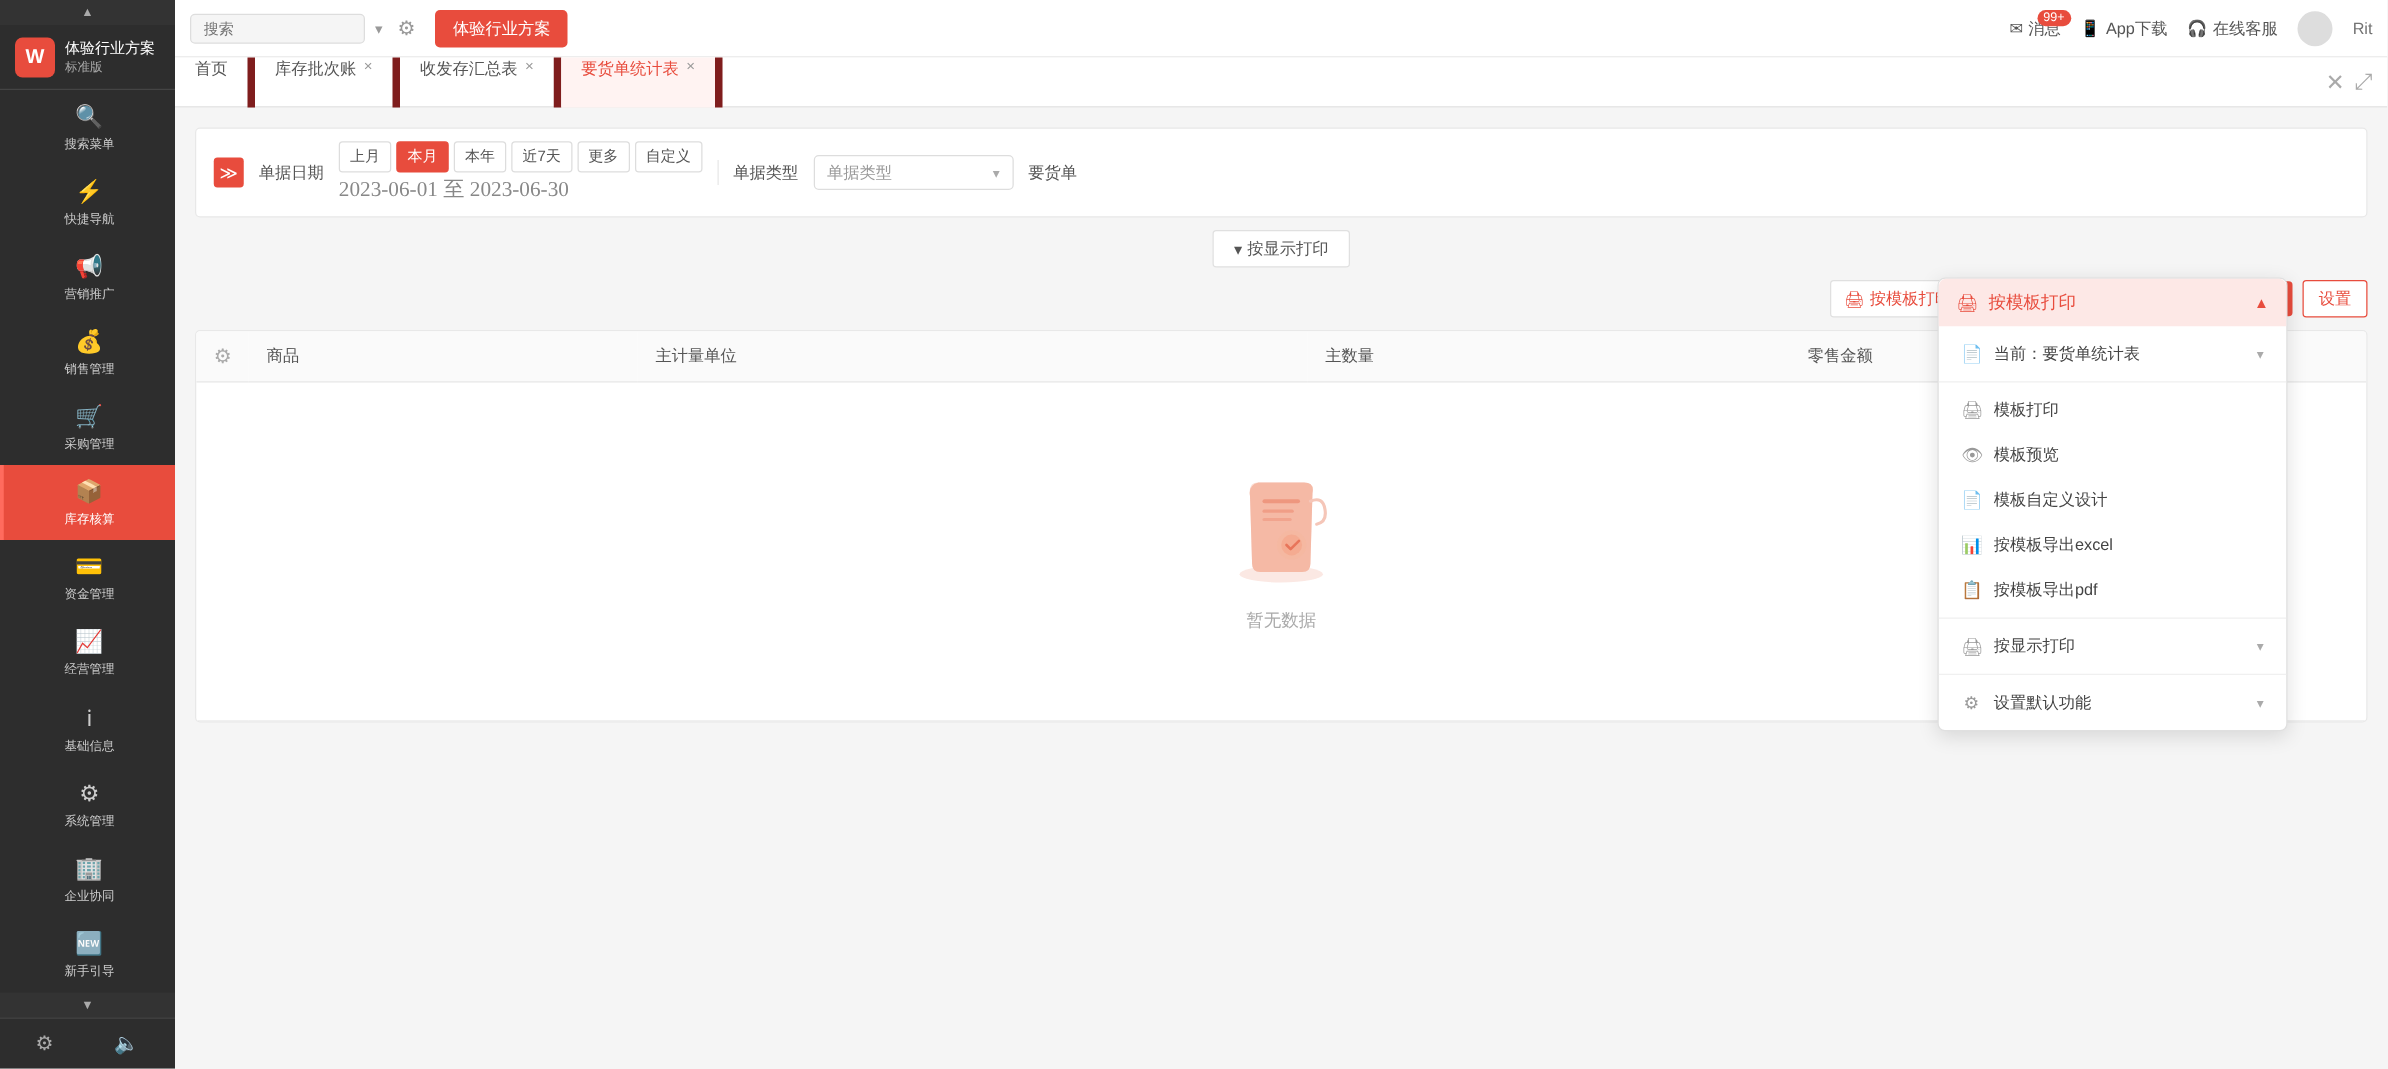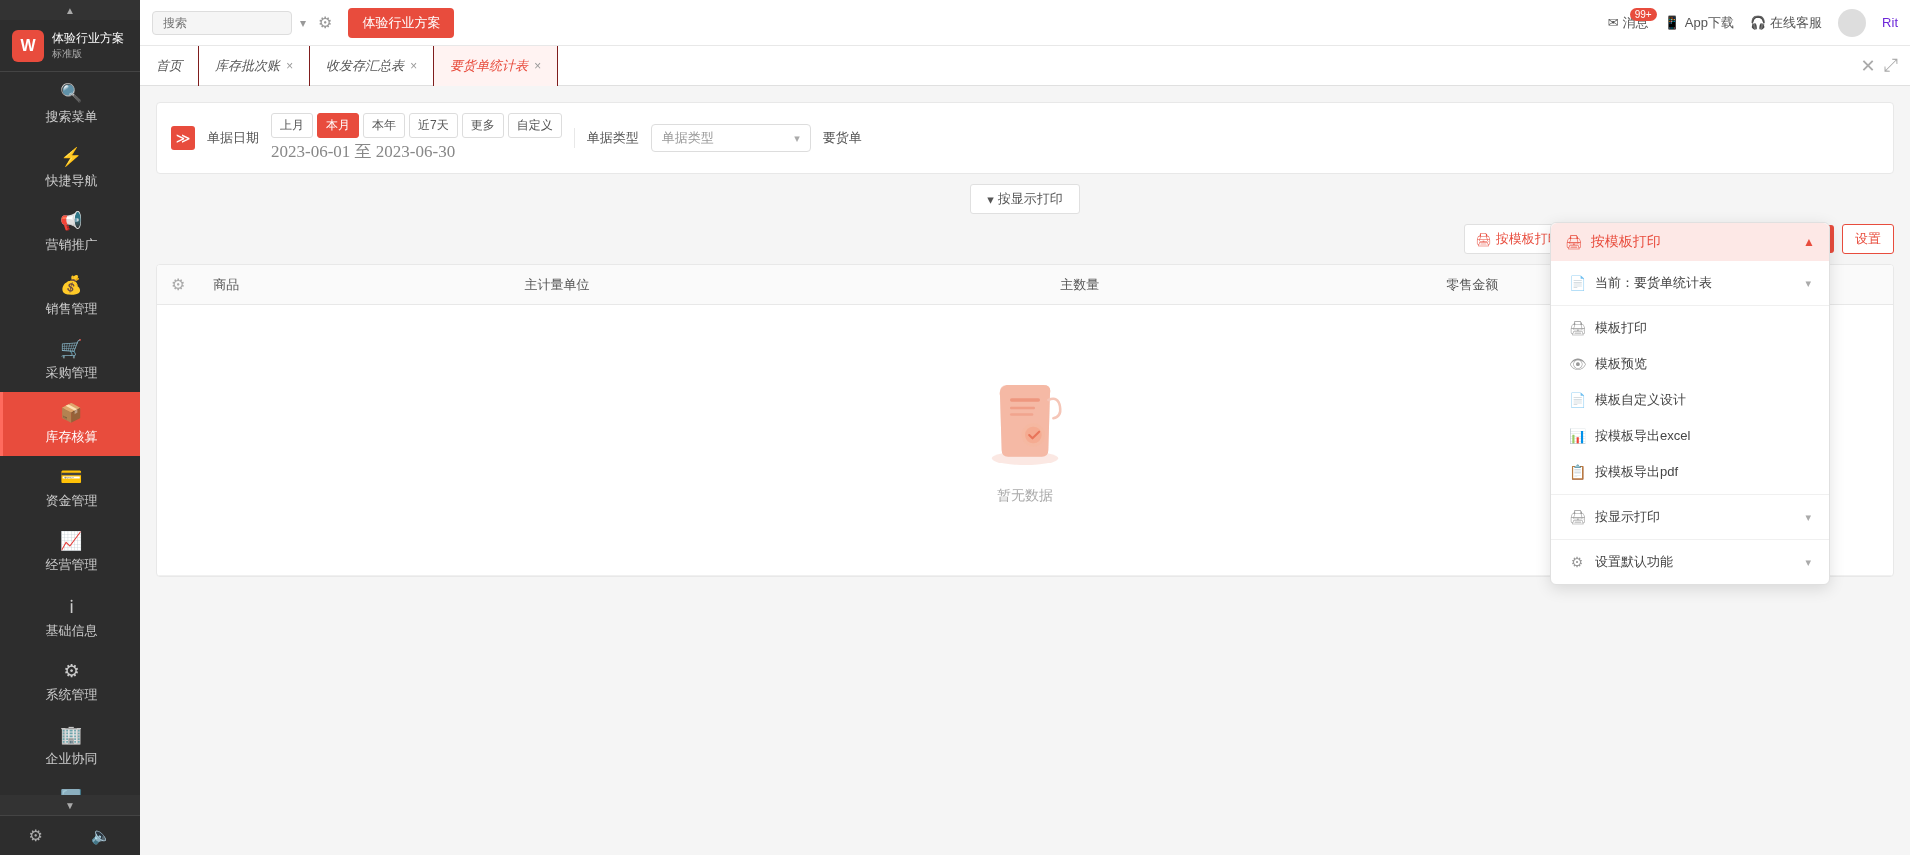--- a/index.html
+++ b/index.html
@@ -49,21 +49,21 @@
       flex-direction: column;
       align-items: center;
       padding: 10px 4px;
       cursor: pointer;
       color: #ccc;
       font-size: 12px;
       border-left: 3px solid transparent;
     }
     .sidebar-item.active { background: #e84c3d; color: #fff; border-left-color: #ff6b5e; }
     .sidebar-item-icon { font-size: 18px; margin-bottom: 4px; }
-    .sidebar-item-label { font-size: 13px; text-align: left; }
+    .sidebar-item-label { font-size: 10px; text-align: left; }
 
     .sidebar-bottom {
       border-top: 1px solid #444;
       display: flex;
       align-items: center;
       justify-content: space-around;
       padding: 10px 4px;
     }
     .sidebar-bottom-btn { color: #aaa; font-size: 16px; cursor: pointer; }
 
@@ -125,44 +125,42 @@
       top: -6px;
       right: -8px;
     }
     .topbar-link { display: flex; align-items: center; gap: 4px; cursor: pointer; color: #555; }
     .avatar {
       width: 28px;
       height: 28px;
       background: #ddd;
       border-radius: 50%;
     }
-    .topbar-username { color: #6d28d9; font-size: 13px; }
+    .topbar-username { color: #737373; font-size: 13px; }
 
     
     .tabs-bar {
       height: 40px;
       background: #fff;
       display: flex;
       align-items: center;
       border-bottom: 1px solid #e0e0e0;
       padding: 0 0 0 0;
       position: relative;
     }
     .tab {
       padding: 0 16px;
       height: 40px;
       display: flex;
-      align-items: center;
       font-size: 13px;
       color: #555;
       cursor: pointer;
-      border-right: 1px solid #7f1d1d;
+      border-right: 6px solid #7f1d1d;
       white-space: nowrap;
       gap: 6px;
-      font-style: italic;
     }
     .tab.active { color: #e84c3d; background: #fff3f2; }
     .tab-close { color: #999; font-size: 12px; cursor: pointer; }
     .tabs-actions {
       margin-left: auto;
       display: flex;
       align-items: center;
       gap: 8px;
       padding-right: 12px;
     }

